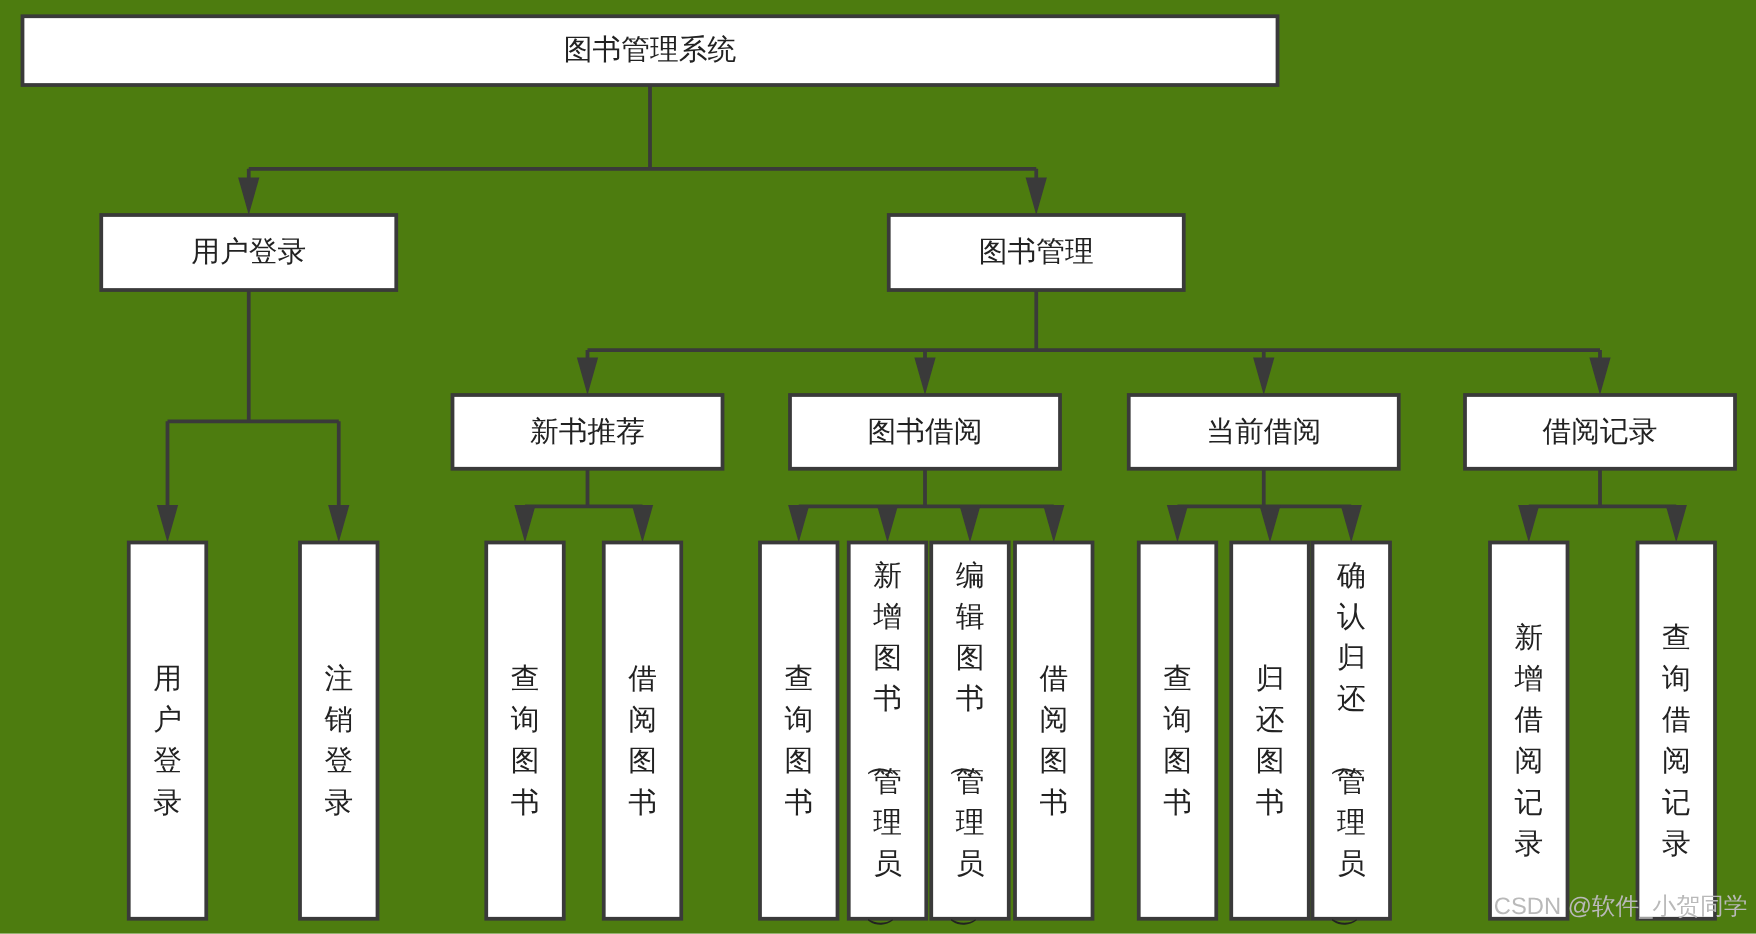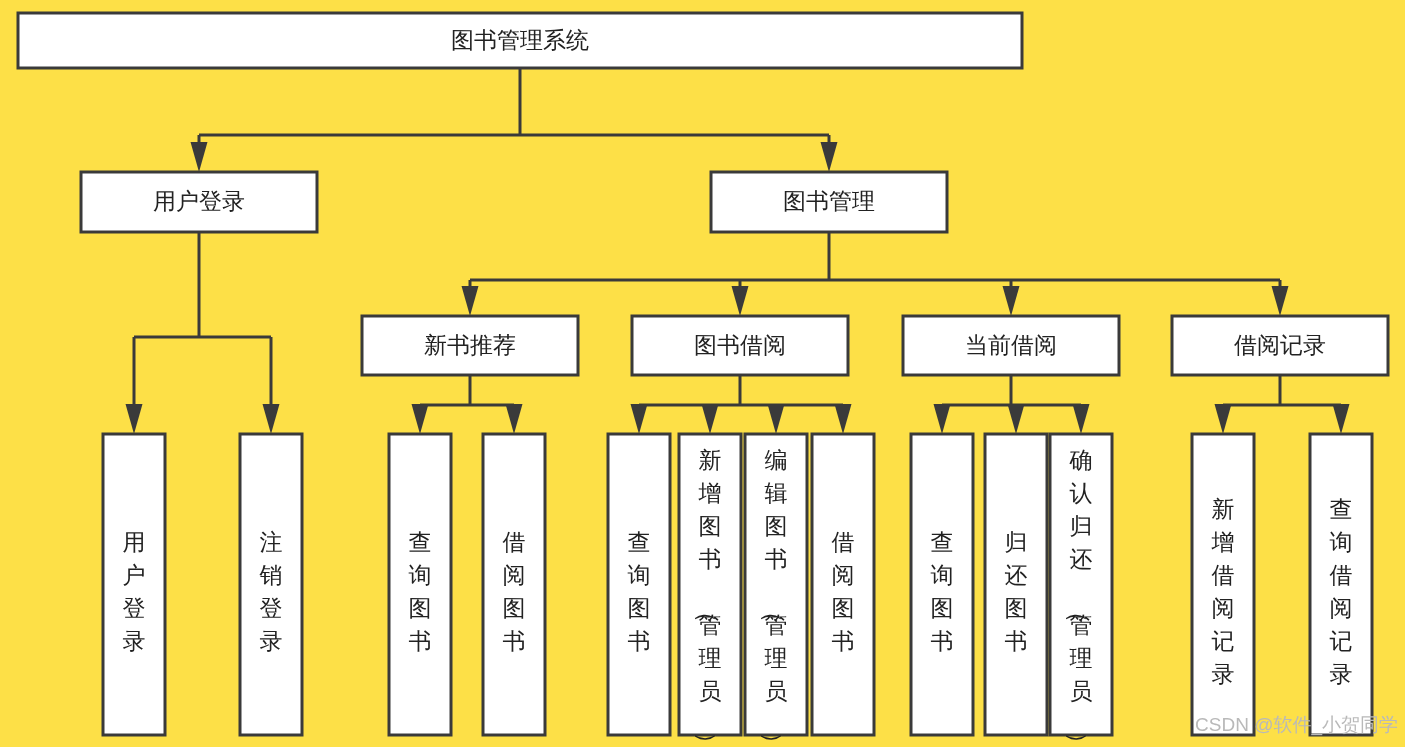--- a/index.html
+++ b/index.html
@@ -8,21 +8,21 @@
     padding: 0;
     background: #ffffff;
   }
   body {
     font-family: "Liberation Sans", "DejaVu Sans", sans-serif;
   }
   #diagram-root {
     position: relative;
     width: 1405px;
     height: 747px;
-    background: #fde047;
+    background: #4d7c0f;
     overflow: hidden;
   }
   svg#tree-svg {
     position: absolute;
     left: 0;
     top: 0;
     width: 1405px;
     height: 747px;
     display: block;
   }

